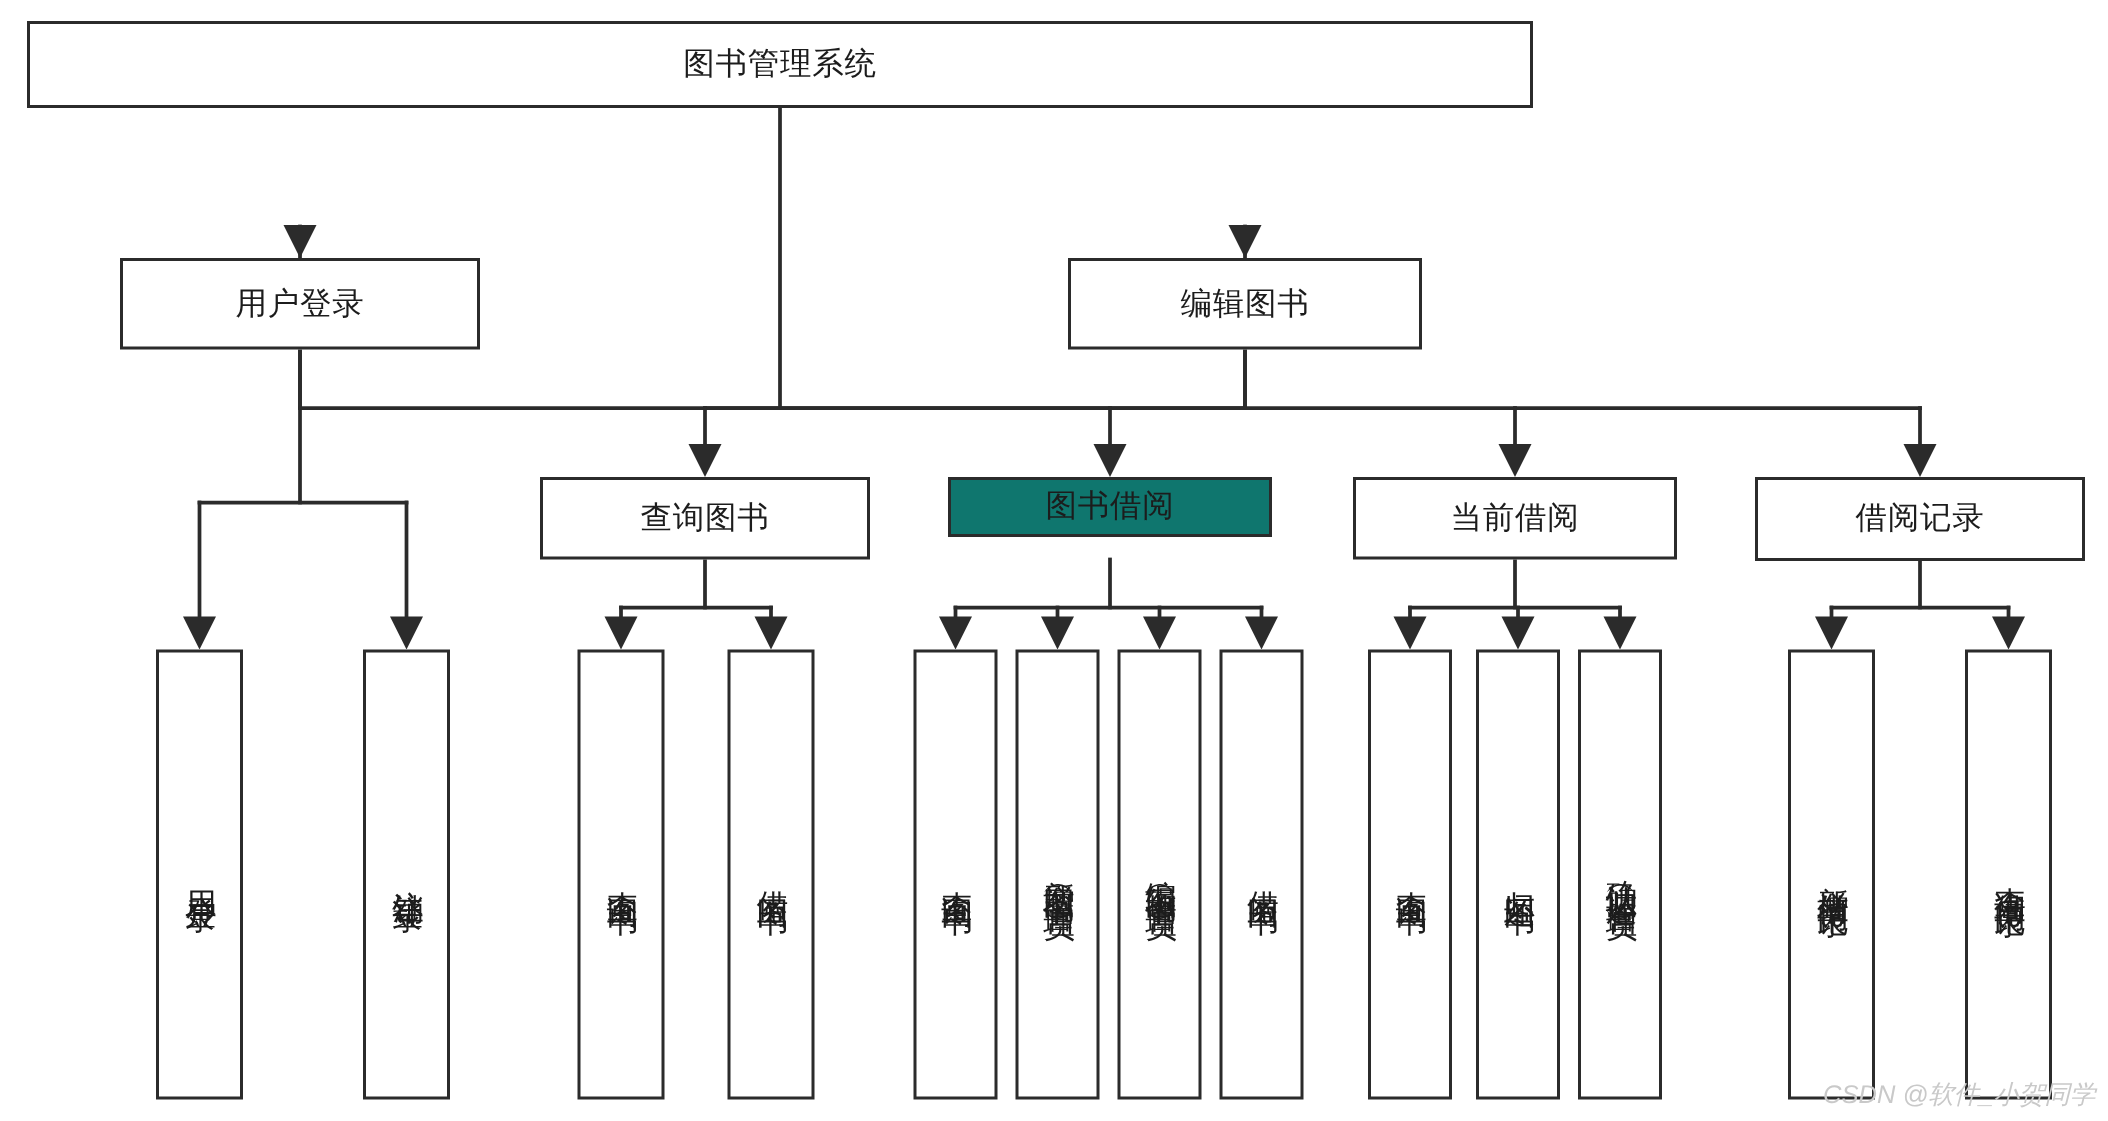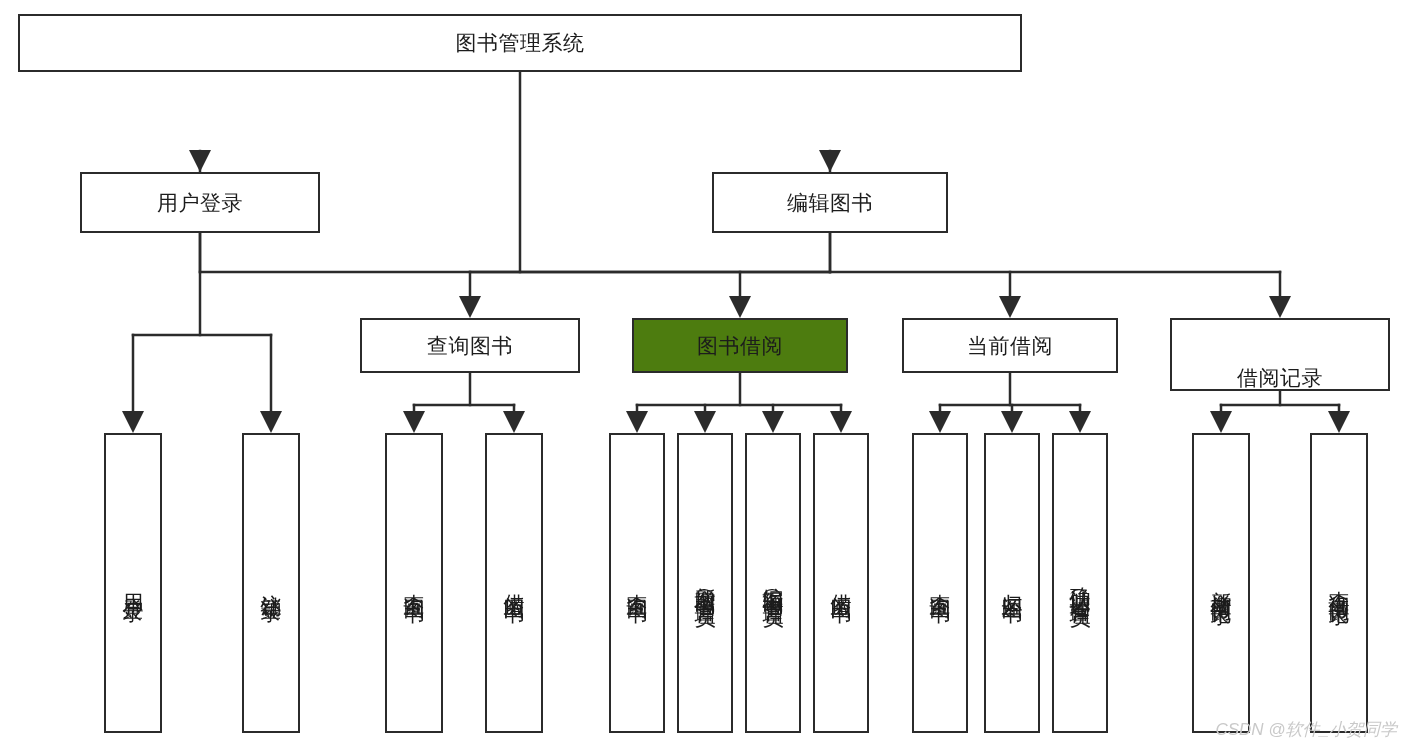--- a/index.html
+++ b/index.html
@@ -125,27 +125,27 @@
       </div>
       <div class="node-box" style="left: 80px; top: 172px; width: 240px; height: 61px; border-color: rgb(43, 43, 43); background: rgb(255, 255, 255);">
         <span class="node-label-h" style="color: rgb(28, 28, 28);">用户登录</span>
       </div>
       <div class="node-box" style="left: 712px; top: 172px; width: 236px; height: 61px; border-color: rgb(43, 43, 43); background: rgb(255, 255, 255);">
         <span class="node-label-h" style="color: rgb(28, 28, 28);">编辑图书</span>
       </div>
       <div class="node-box" style="left: 360px; top: 318px; width: 220px; height: 55px; border-color: rgb(43, 43, 43); background: rgb(255, 255, 255);">
         <span class="node-label-h" style="color: rgb(28, 28, 28);">查询图书</span>
       </div>
-      <div class="node-box" style="left: 632px; top: 318px; width: 216px; height: 55px; border-color: rgb(43, 43, 43); background: #4d7c0f;">
+      <div class="node-box" style="left: 632px; top: 318px; width: 216px; height: 40px; border-color: rgb(43, 43, 43); background: #0f766e;">
         <span class="node-label-h" style="color: rgb(28, 28, 28);">图书借阅</span>
       </div>
       <div class="node-box" style="left: 902px; top: 318px; width: 216px; height: 55px; border-color: rgb(43, 43, 43); background: rgb(255, 255, 255); align-items: center;">
         <span class="node-label-h" style="color: rgb(28, 28, 28);">当前借阅</span>
       </div>
-      <div class="node-box" style="left: 1170px; top: 318px; width: 220px; height: 73px; border-color: rgb(43, 43, 43); background: rgb(255, 255, 255); align-items: flex-end;">
+      <div class="node-box" style="left: 1170px; top: 318px; width: 220px; height: 56px; border-color: rgb(43, 43, 43); background: rgb(255, 255, 255);">
         <span class="node-label-h" style="color: rgb(28, 28, 28);">借阅记录</span>
       </div>
       <div class="node-box" style="left: 104px; top: 433px; width: 58px; height: 300px; border-color: rgb(43, 43, 43); background: rgb(255, 255, 255);">
         <span class="node-label-v" style="color: rgb(28, 28, 28);">用户登录</span>
       </div>
       <div class="node-box" style="left: 242px; top: 433px; width: 58px; height: 300px; border-color: rgb(43, 43, 43); background: rgb(255, 255, 255);">
         <span class="node-label-v" style="color: rgb(28, 28, 28);">注销登录</span>
       </div>
       <div class="node-box" style="left: 385px; top: 433px; width: 58px; height: 300px; border-color: rgb(43, 43, 43); background: rgb(255, 255, 255);">
         <span class="node-label-v" style="color: rgb(28, 28, 28);">查询图书</span>

